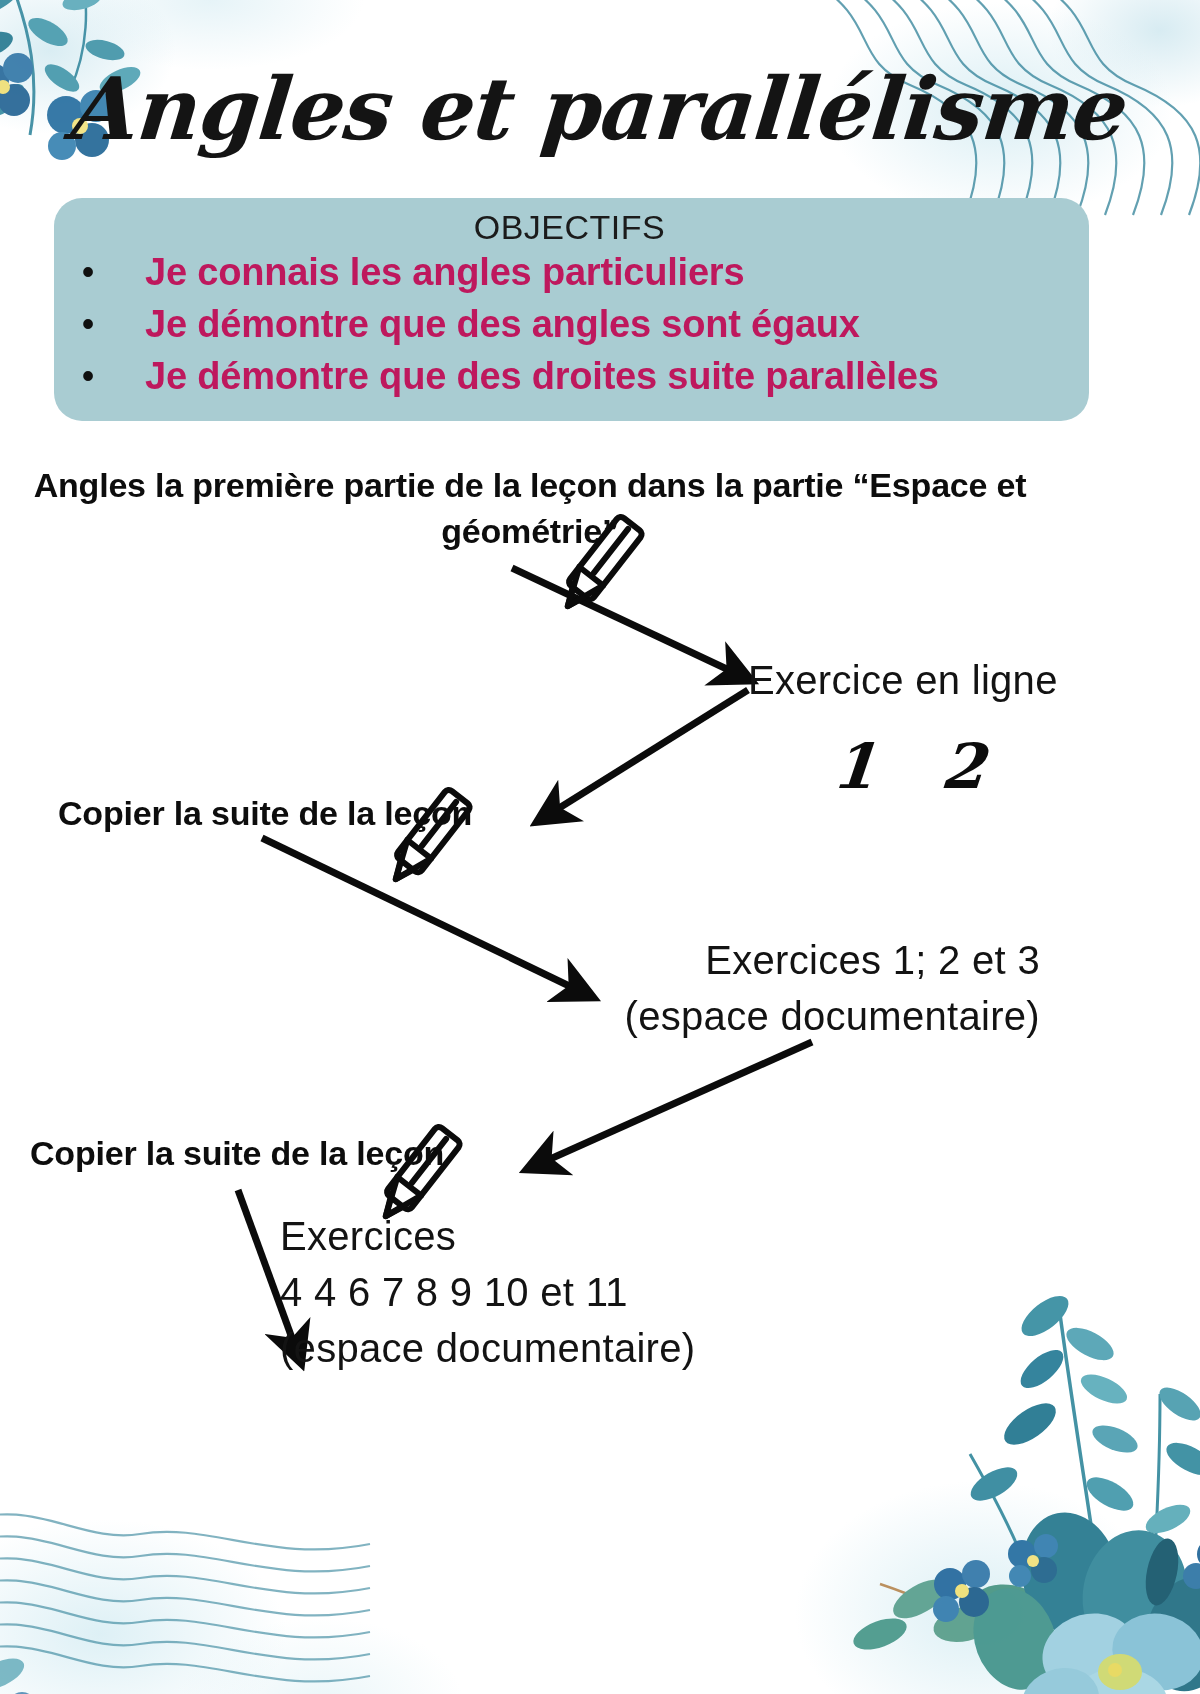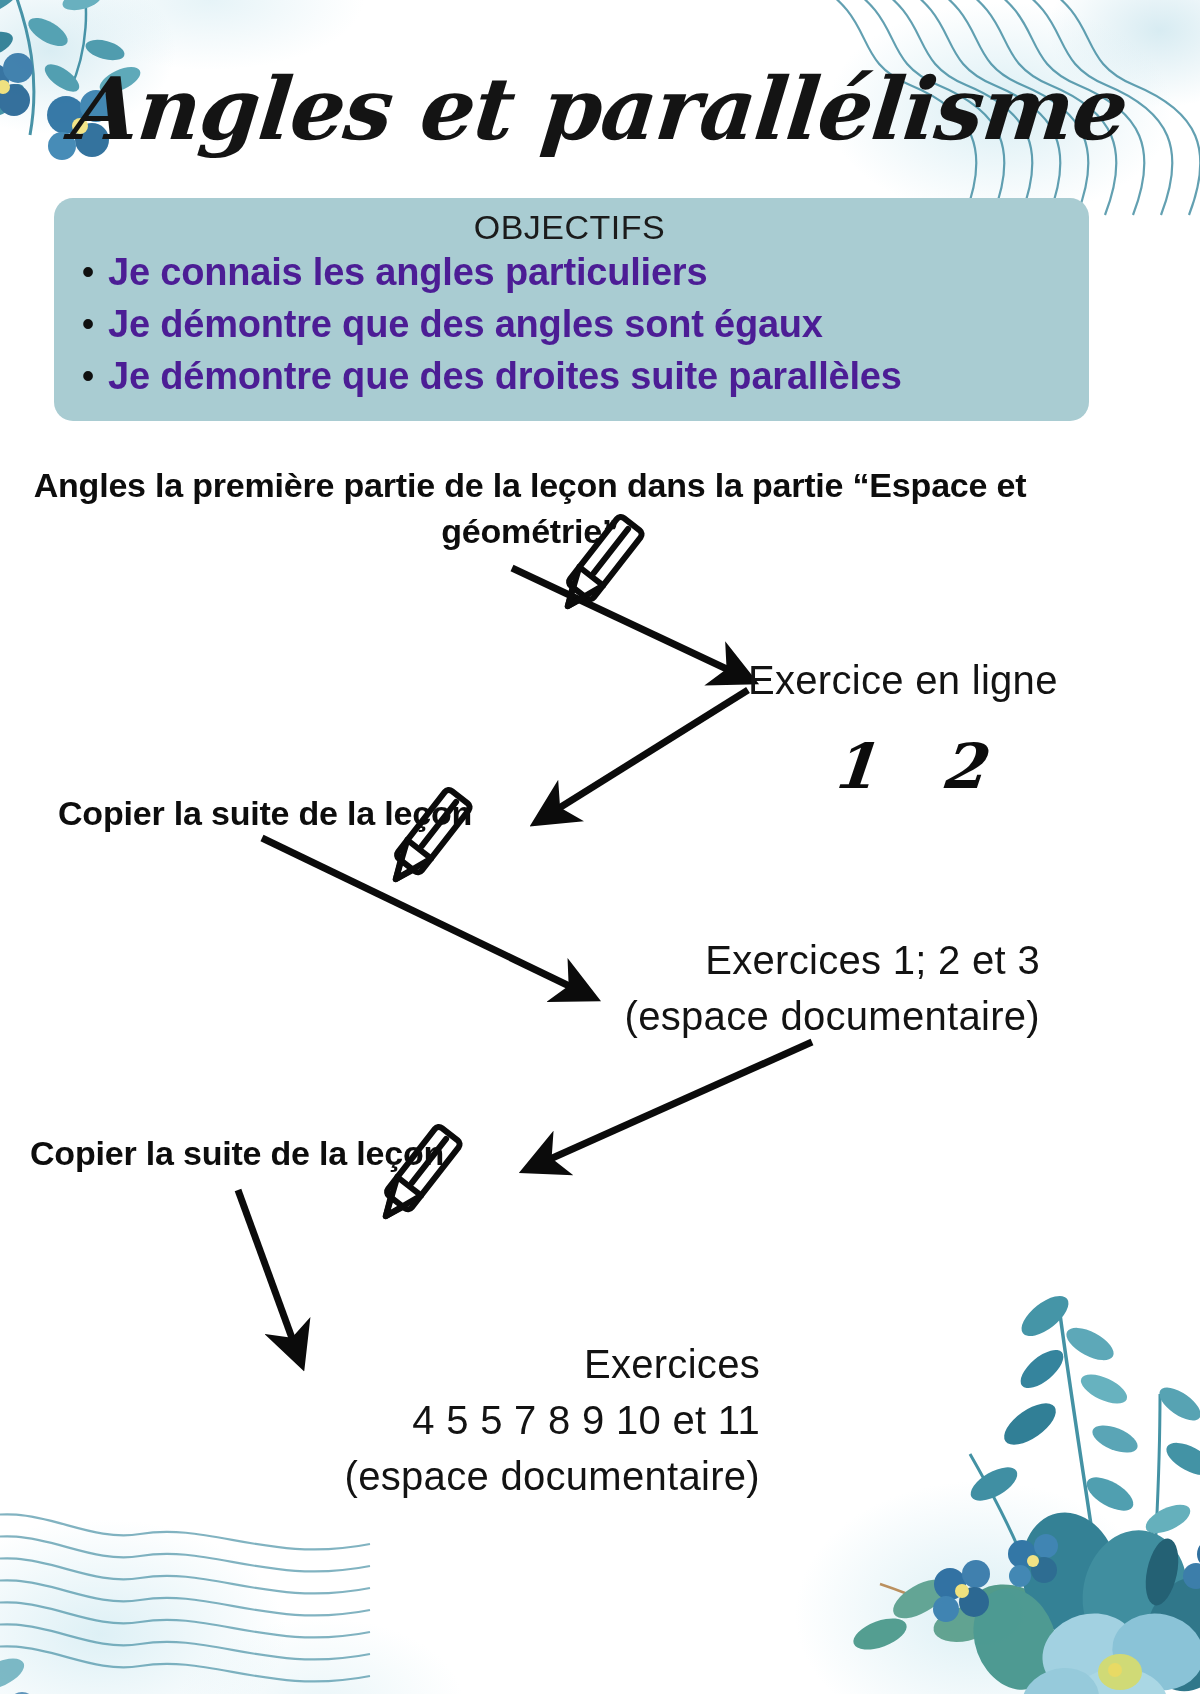--- a/index.html
+++ b/index.html
@@ -75,21 +75,21 @@
   }
 
   
   #objectives-card {
     position: absolute;
     left: 54px;
     top: 198px;
     width: 1035px;
     box-sizing: border-box;
     background: #a9ccd2;
-    border-radius: 19px;
+    border-radius: 28px;
     padding: 10px 4px 16px 0;
   }
   #objectives-title {
     text-align: center;
     font-family: "Liberation Sans Narrow", "Liberation Sans", sans-serif;
     font-size: 34px;
     color: #1b1b1b;
     letter-spacing: .5px;
     margin-bottom: 2px;
   }
@@ -104,22 +104,23 @@
     font-size: 36px;
     line-height: 46px;
     color: #101010;
     flex: 0 0 40px;
   }
   .objective-text {
     font-family: "Liberation Sans Narrow", "Liberation Sans", sans-serif;
     font-weight: 700;
     font-size: 38px;
     line-height: 46px;
-    color: #4c1d95;
+    color: #be185d;
     letter-spacing: -.2px;
+    margin-left: 37px;
   }
 
   
   .instruction {
     position: absolute;
     font-family: "Liberation Sans Narrow", "Liberation Sans", sans-serif;
     font-weight: 700;
     font-size: 34px;
     line-height: 46px;
     color: #0d0d0d;
@@ -138,21 +139,21 @@
     font-family: "Liberation Sans", sans-serif;
     font-weight: 400;
     font-size: 40px;
     line-height: 56px;
     color: #131313;
     letter-spacing: .3px;
     text-align: center;
   }
   #exercise-online { left: 748px; top: 652px; }
   #exercise-group-1 { left: 580px; top: 932px; text-align: right; width: 460px; }
-  #exercise-group-2 { left: 280px; top: 1336px; text-align: right; width: 480px; }
+  #exercise-group-2 { left: 280px; top: 1208px; text-align: left; width: 480px; }
 
   
   #brush-numbers {
     position: absolute;
     left: 838px; top: 730px;
     font-family: "DejaVu Serif", serif;
     font-style: italic;
     font-weight: 700;
     font-size: 62px;
     color: #0c0c0c;
@@ -390,17 +391,17 @@
   <div class="exercise" id="exercise-online">Exercice en ligne</div>
   <div id="brush-numbers">1  2</div>
 
   <div class="exercise" id="exercise-group-1">
     <div>Exercices 1; 2 et 3</div>
     <div>(espace documentaire)</div>
   </div>
 
   <div class="exercise" id="exercise-group-2">
     <div>Exercices</div>
-    <div>4 5 5 7 8 9 10 et 11</div>
+    <div>4 4 6 7 8 9 10 et 11</div>
     <div>(espace documentaire)</div>
   </div>
 
 </div>
 
 </body></html>

